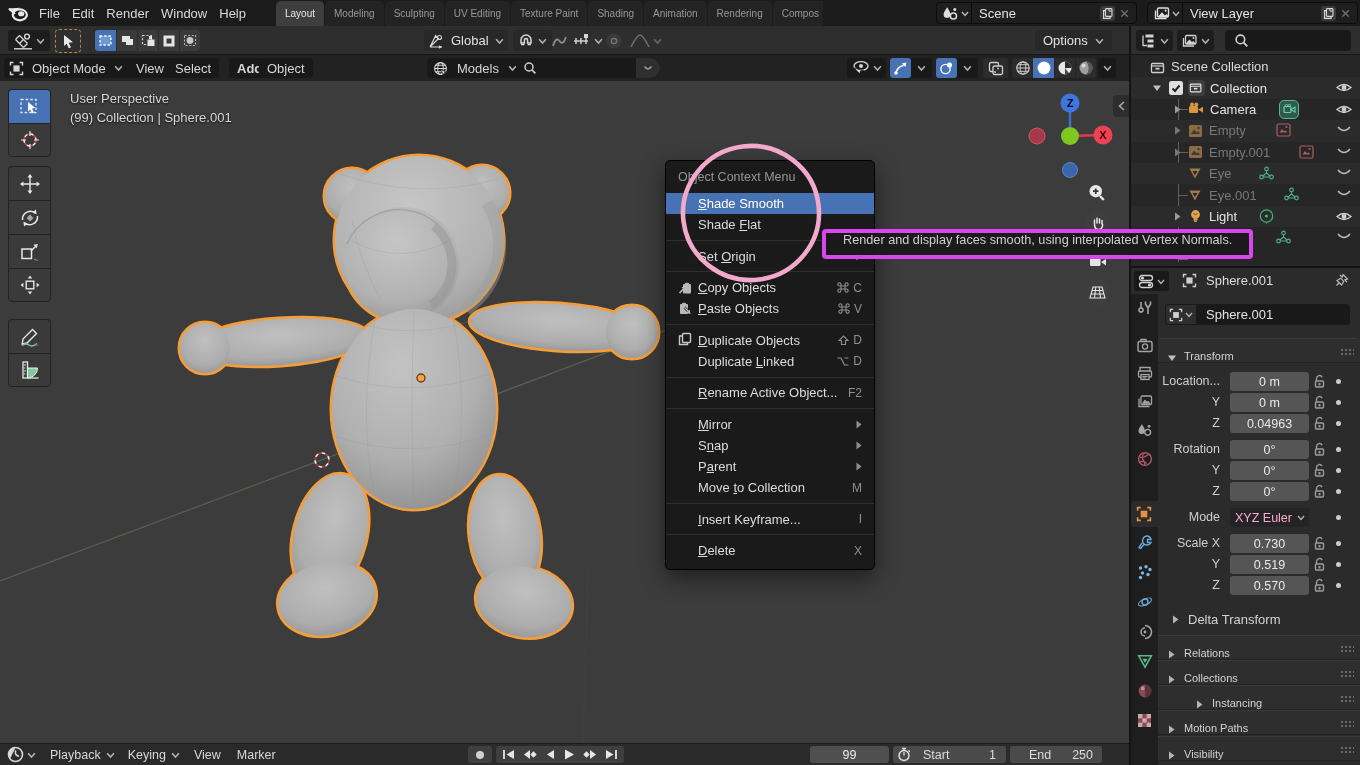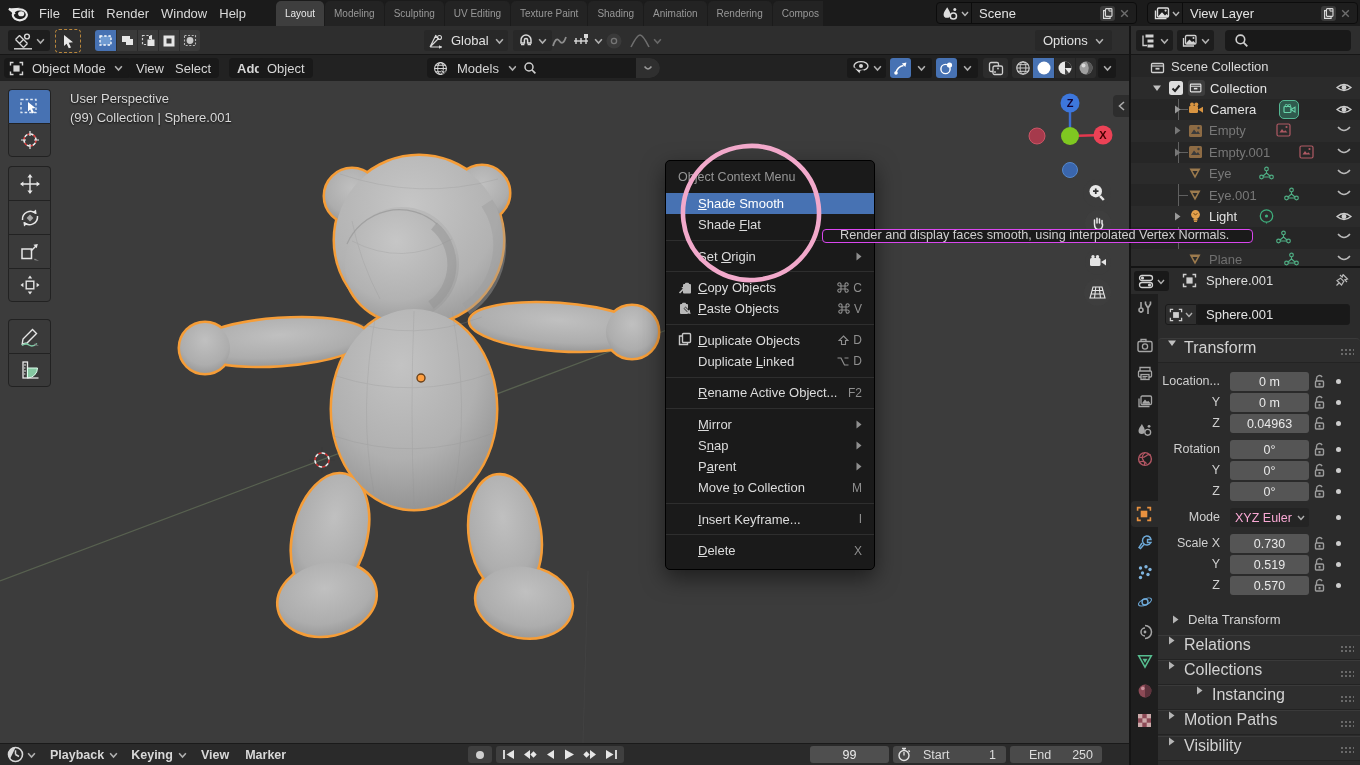--- a/index.html
+++ b/index.html
@@ -41,22 +41,22 @@
   
   .vfield { background:#555555; border-radius:3px; height:19px; color:#e9e9e9; font-size:12.5px;
             display:flex; align-items:center; justify-content:center; }
   .menu-sep { height:1px; background:#2e2e2e; margin:4.5px 0; }
   .cmi { height:21.3px; display:flex; align-items:center; color:#dcdcdc; font-size:13px; position:relative; }
   .cmic { position:absolute; left:12px; top:3px; }
   .cmit { padding-left:32px; }
   .cmk { margin-left:auto; padding-right:12px; color:#8f8f8f; font-size:12px; }
   .orow { height:21.4px; display:flex; align-items:center; position:relative; font-size:13px; }
   .orow.alt { background:#2b2b2b; }
-  .phead { height:25px; display:flex; align-items:flex-start; color:#d2d2d2;
-           background:#2e2e2e; border-top:1px solid #3a3a3a; border-bottom:1px solid #232323; font-size:16px; }
+  .phead { height:25px; display:flex; align-items:flex-end; color:#d2d2d2;
+           background:#2e2e2e; border-top:1px solid #3a3a3a; border-bottom:1px solid #232323; font-size:11px; }
   .grip { position:absolute; right:6px; top:9px; width:14px; height:7px; opacity:.55;
           background-image:radial-gradient(circle, #9a9a9a 1px, transparent 1.2px); background-size:4px 4px; }
   .frow { position:absolute; display:flex; align-items:center; width:229px; }
   .flab { position:absolute; right:140px; top:2px; text-align:right; color:#cfcfcf; font-size:12.5px; }
   .lockdot { position:absolute; left:182px; top:2px; }
   .adot { position:absolute; left:205px; top:7px; width:5px; height:5px; border-radius:50%; background:#cdcdcd; }
   svg { display:block; }
 </style>
 </head>
 <body>
@@ -668,21 +668,21 @@
     <div class="abs" style="left:7px;top:2px;display:flex;align-items:center;">
       <svg width="17" height="17" viewBox="0 0 17 17">
         <circle cx="8.5" cy="8.5" r="7" fill="none" stroke="#d8d8d8" stroke-width="1.6"></circle>
         <path d="M8.5,1.5 A7,7 0 0 0 3,12.9 Z" fill="#d8d8d8"></path>
         <path d="M8.5,8.5 L8.5,4.2 M8.5,8.5 L12,10.5" stroke="#d8d8d8" stroke-width="1.5" fill="none"></path>
       </svg>
       <svg width="9" height="8" viewBox="0 0 8 7" style="margin-left:3px">
           <path d="M1,2 L4,5.4 L7,2" stroke="#b0b0b0" stroke-width="1.4" fill="none"></path>
         </svg>
     </div>
-    <div class="abs" style="left:50px;top:2px;display:flex;align-items:center;height:17px;color:#d8d8d8;font-size:12.5px;font-weight:bold;">
+    <div class="abs" style="left:50px;top:2px;display:flex;align-items:center;height:17px;color:#d8d8d8;font-size:12.5px;">
       <span>Playback</span>
       <svg width="9" height="8" viewBox="0 0 8 7" style="margin-left:5px">
           <path d="M1,2 L4,5.4 L7,2" stroke="#b0b0b0" stroke-width="1.4" fill="none"></path>
         </svg>
       <span style="margin-left:13px;">Keying</span>
       <svg width="9" height="8" viewBox="0 0 8 7" style="margin-left:5px">
           <path d="M1,2 L4,5.4 L7,2" stroke="#b0b0b0" stroke-width="1.4" fill="none"></path>
         </svg>
       <span style="margin-left:14px;">View</span>
       <span style="margin-left:16px;">Marker</span>
@@ -962,42 +962,20 @@
               <circle cx="13.5" cy="12" r="1.8" fill="none" stroke="#4fae84" stroke-width="1.2"></circle>
               <path d="M8.5,5.8 L8.5,8 M5,11 L7,9.4 M12,11 L10,9.4 M8.5,8 L5,11 M8.5,8 L12,11 M5.2,12 h6.6" stroke="#4fae84" stroke-width="1.1" fill="none"></path>
             </svg>
           </span>
         <span class="abs" style="right:9px;top:5px;">
             <svg width="14" height="10" viewBox="0 0 14 10">
               <path d="M1,2 Q7,9 13,2" stroke="#b9b9b9" stroke-width="1.5" fill="none"></path>
             </svg>
           </span>
       </div>
-      <div class="orow alt">
-        <span style="margin-left:57px" class="oicon">
-            <svg width="14" height="13" viewBox="0 0 14 13">
-              <path d="M1.5,1.5 h11 L7,11.5 Z" fill="#9d7b4e"></path>
-              <path d="M4.5,4 h5 L7,8.2 Z" fill="#2b2b2b"></path>
-            </svg>
-          </span>
-          <span style="color:#6f6f6f;margin-left:7px;">Plane</span>
-        <span class="abs" style="left:152px;top:2px;">
-            <svg width="17" height="16" viewBox="0 0 17 16">
-              <circle cx="8.5" cy="4" r="1.8" fill="none" stroke="#4fae84" stroke-width="1.2"></circle>
-              <circle cx="3.5" cy="12" r="1.8" fill="none" stroke="#4fae84" stroke-width="1.2"></circle>
-              <circle cx="13.5" cy="12" r="1.8" fill="none" stroke="#4fae84" stroke-width="1.2"></circle>
-              <path d="M8.5,5.8 L8.5,8 M5,11 L7,9.4 M12,11 L10,9.4 M8.5,8 L5,11 M8.5,8 L12,11 M5.2,12 h6.6" stroke="#4fae84" stroke-width="1.1" fill="none"></path>
-            </svg>
-          </span>
-        <span class="abs" style="right:9px;top:5px;">
-            <svg width="14" height="10" viewBox="0 0 14 10">
-              <path d="M1,2 Q7,9 13,2" stroke="#b9b9b9" stroke-width="1.5" fill="none"></path>
-            </svg>
-          </span>
-      </div>
     </div>
   </div>
   <div id="props">
 
     <div class="abs" style="left:0;top:0;width:229px;height:26px;background:#2b2b2b;">
       <div class="abs" style="left:3px;top:3px;display:flex;align-items:center;height:20px;background:#191919;border-radius:3px;padding:0 4px;">
         <svg width="17" height="15" viewBox="0 0 17 15">
           <rect x="1.5" y="1.5" width="13" height="5" rx="2.5" fill="none" stroke="#d2d2d2" stroke-width="1.3"></rect>
           <circle cx="4.5" cy="4" r="1.6" fill="#d2d2d2"></circle>
           <rect x="1.5" y="8.5" width="13" height="5" rx="2.5" fill="none" stroke="#d2d2d2" stroke-width="1.3"></rect>
@@ -1274,16 +1252,16 @@
         <span class="grip"></span>
     </div>
     <div class="abs phead" style="left:27px;top:468px;width:202px;">
       <svg width="7" height="9" viewBox="0 0 7 9" style="margin-left:10px">
           <path d="M1,0.5 L6.5,4.5 L1,8.5 Z" fill="#b5b5b5"></path>
         </svg>
       <span style="margin-left:9px;">Visibility</span>
         <span class="grip"></span>
     </div>
   </div>
-  <div id="tooltip" class="abs" style="left:822px;top:229px;width:431px;height:14px;background:rgba(26,26,26,.97);border:1px solid #d946ef;border-radius:4px;display:flex;align-items:flex-end;z-index:50;">
+  <div id="tooltip" class="abs" style="left:822px;top:229px;width:431px;height:30px;background:rgba(26,26,26,.97);border:4px solid #d946ef;border-radius:4px;display:flex;align-items:flex-start;z-index:50;">
     <span style="margin-left:17px;color:#cfcfcf;font-size:12.7px;white-space:nowrap;">Render and display faces smooth, using interpolated Vertex Normals.</span>
   </div>
 </div>
 
 </body></html>

